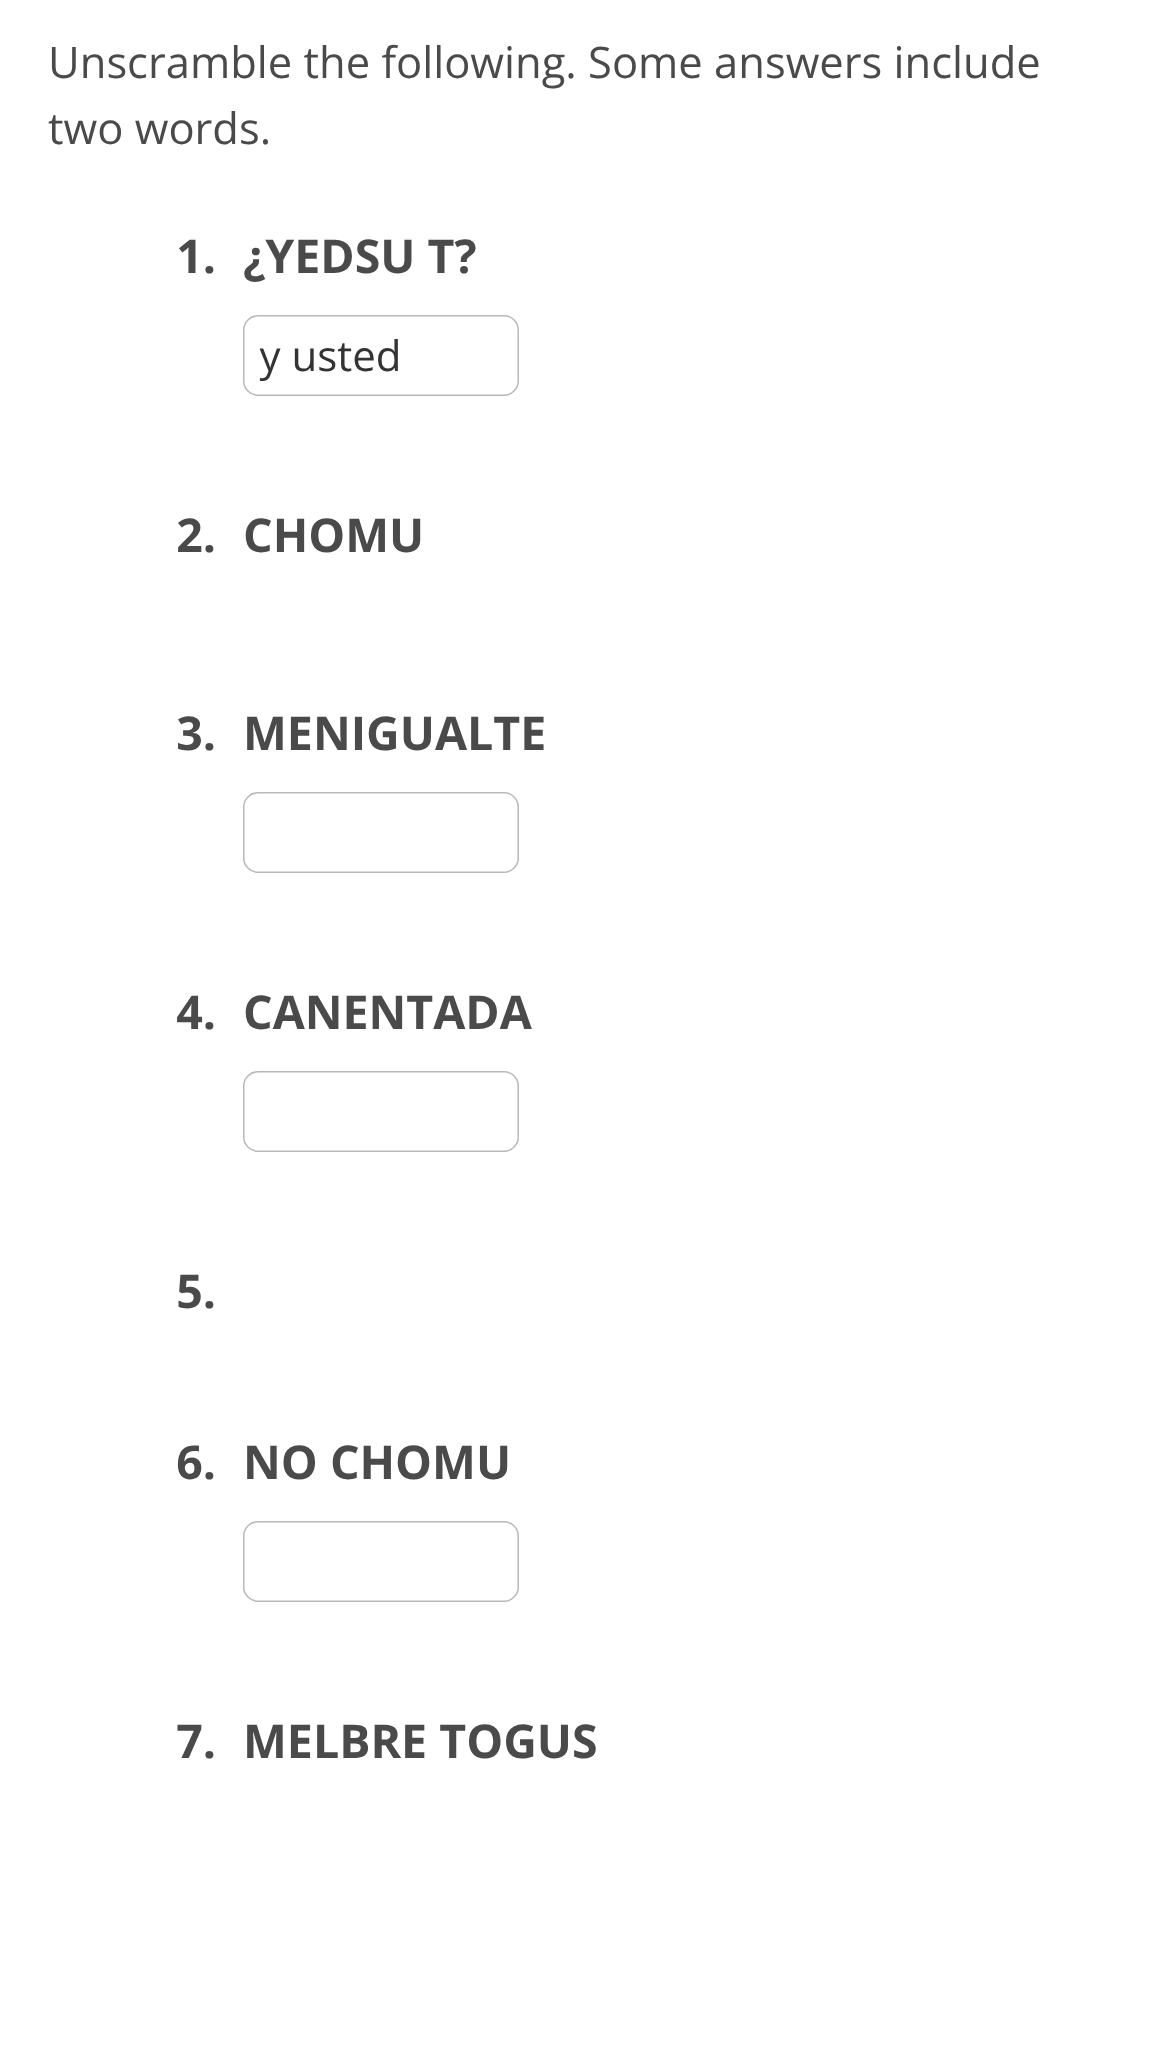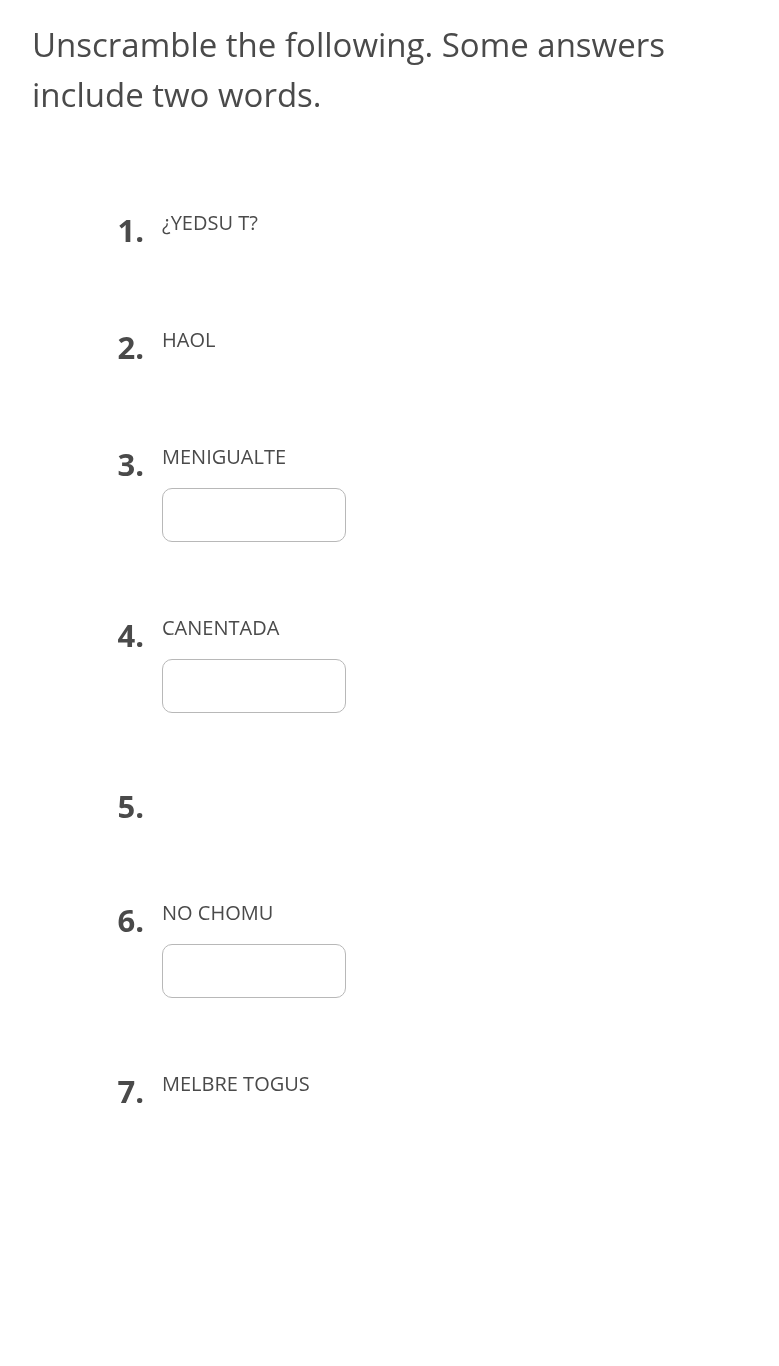--- a/index.html
+++ b/index.html
@@ -8,25 +8,25 @@
       padding: 0;
     }
     body {
       font-family: "Open Sans", -apple-system, BlinkMacSystemFont, "Segoe UI", Roboto, sans-serif;
       background: #ffffff;
       color: #4a4a4a;
       width: 779px;
       padding: 20px 32px;
     }
     .instructions {
-      font-size: 33px;
+      font-size: 29px;
       font-weight: 400;
       color: #4a4a4a;
       line-height: 1.5;
-      margin-bottom: 90px;
+      margin-bottom: 43px;
     }
     .question-list {
       list-style: none;
       padding-left: 68px;
     }
     .question-item {
       display: flex;
       align-items: flex-start;
       margin-bottom: 72px;
     }
@@ -35,22 +35,22 @@
       font-weight: 700;
       color: #4a4a4a;
       min-width: 62px;
       text-align: right;
       padding-right: 18px;
     }
     .question-content {
       flex: 1;
     }
     .question-prompt {
-      font-size: 20px;
-      font-weight: 400;
+      font-size: 31px;
+      font-weight: 700;
       color: #4a4a4a;
       margin-bottom: 18px;
     }
     .answer-input {
       font-family: inherit;
       font-size: 28px;
       color: #333;
       border: 1px solid #b8b8b8;
       border-radius: 10px;
       padding: 6px 10px;
@@ -62,26 +62,27 @@
 </head>
 <body>
 
 <p class="instructions">Unscramble the following. Some answers include two words.</p>
 
 <ol class="question-list">
   <li class="question-item">
     <div class="question-number">1.</div>
     <div class="question-content">
       <div class="question-prompt">¿YEDSU T?</div>
+      <input type="text" class="answer-input" value="y usted" style="">
     </div>
   </li>
   <li class="question-item">
     <div class="question-number">2.</div>
     <div class="question-content">
-      <div class="question-prompt">HAOL</div>
+      <div class="question-prompt">CHOMU</div>
     </div>
   </li>
   <li class="question-item">
     <div class="question-number">3.</div>
     <div class="question-content">
       <div class="question-prompt">MENIGUALTE</div>
       <input type="text" class="answer-input" value="" style="">
     </div>
   </li>
   <li class="question-item">

